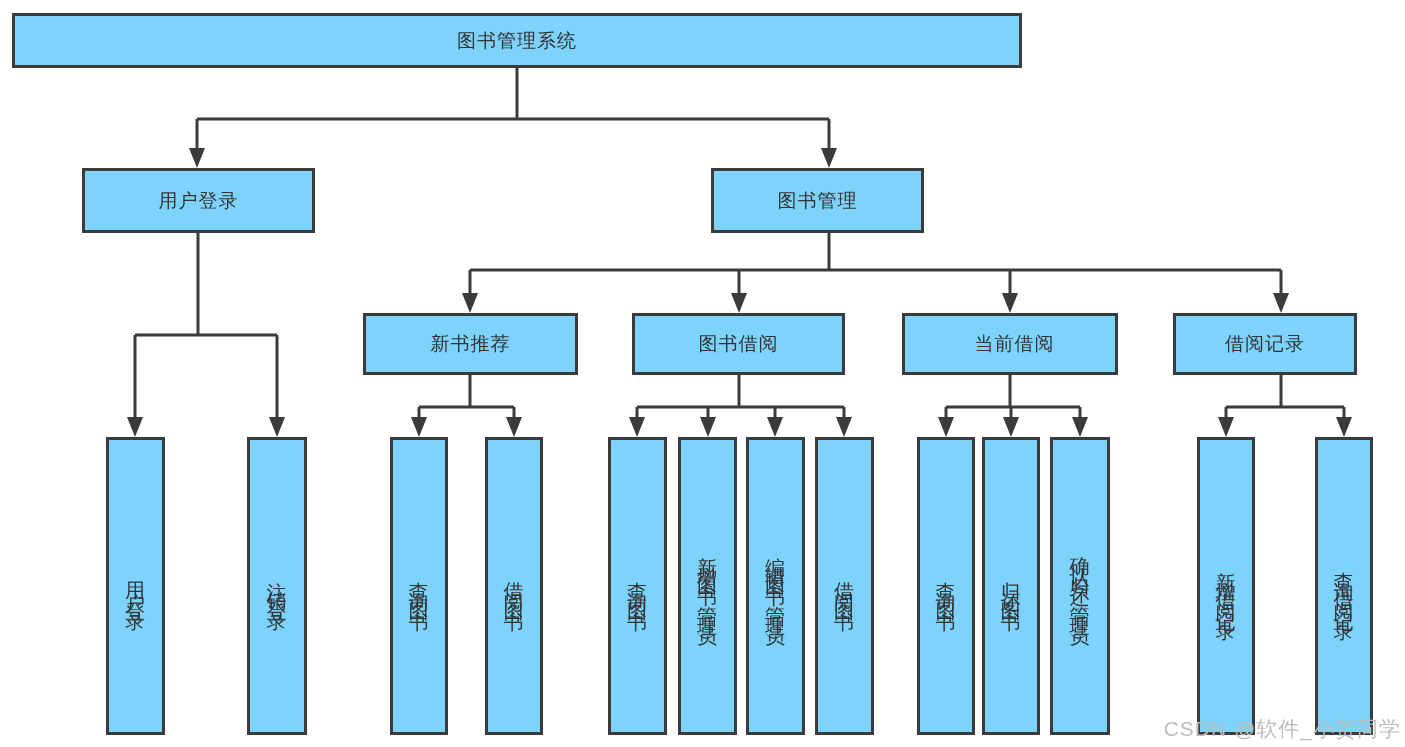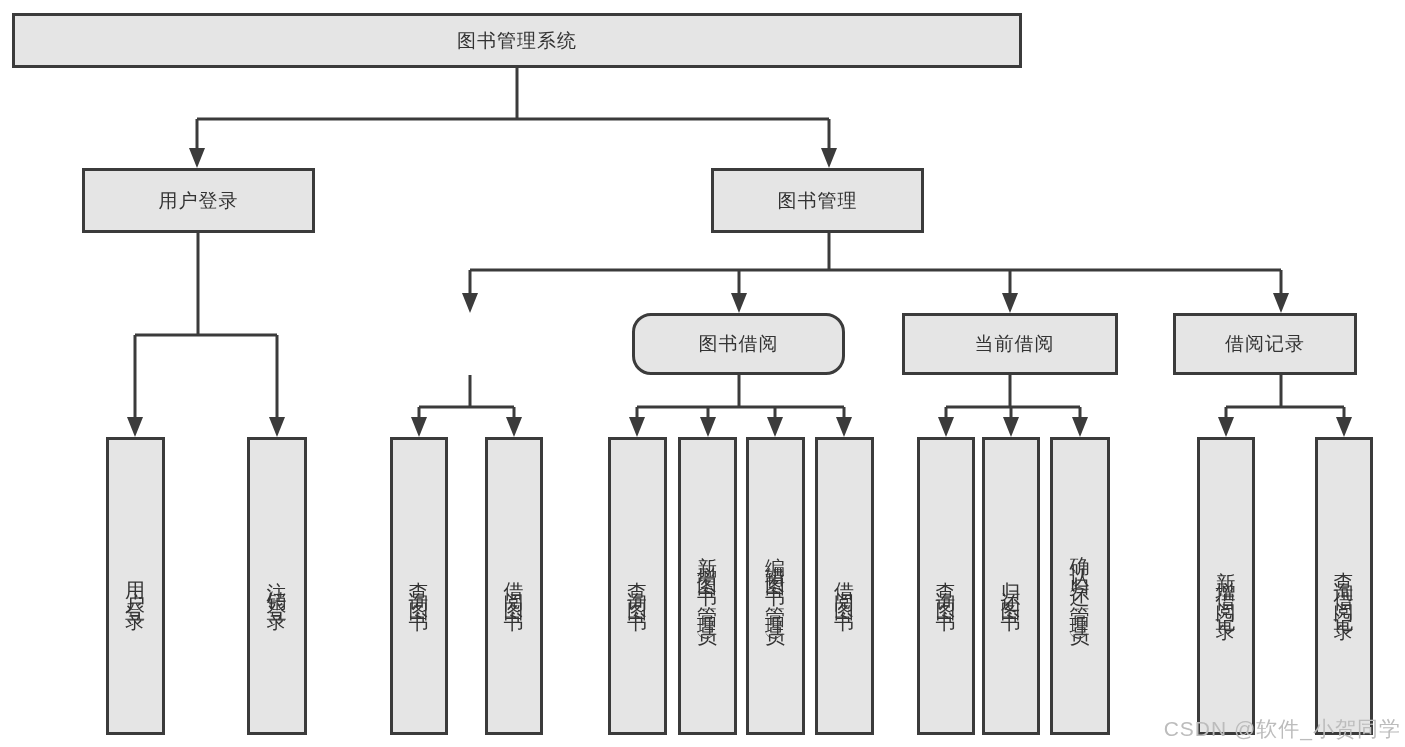--- a/index.html
+++ b/index.html
@@ -6,21 +6,21 @@
   #canvas{
     position:relative;
     width:1405px;height:747px;
     background:#ffffff;
     font-family:"Liberation Sans","DejaVu Sans",sans-serif;
     overflow:hidden;
   }
   #wires{position:absolute;left:0;top:0;width:1405px;height:747px;pointer-events:none;}
   .box{
     position:absolute;
-    background:#e5e5e5;
+    background:#7dd3fc;
     border:3px solid #3b3b3b;
     box-sizing:border-box;
     display:flex;align-items:center;justify-content:center;
     color:#333333;
     z-index:2;
   }
   .hlabel{font-size:19px;letter-spacing:1px;white-space:nowrap;}
   .vbox .vlabel{
     writing-mode:vertical-rl;
     line-height:1;
@@ -116,21 +116,24 @@
     <span class="hlabel">图书管理系统</span>
   </div>
 
   <div class="box" style="left:82px;top:168px;width:233px;height:65px;">
     <span class="hlabel">用户登录</span>
   </div>
   <div class="box" style="left:711px;top:168px;width:213px;height:65px;">
     <span class="hlabel">图书管理</span>
   </div>
 
-  <div class="box" style="left:632px;top:313px;width:213px;height:62px;border-radius:19px;">
+  <div class="box" style="left:363px;top:313px;width:215px;height:62px;">
+    <span class="hlabel">新书推荐</span>
+  </div>
+  <div class="box" style="left:632px;top:313px;width:213px;height:62px;">
     <span class="hlabel">图书借阅</span>
   </div>
   <div class="box" style="left:902px;top:313px;width:216px;height:62px;padding-left:9px;">
     <span class="hlabel">当前借阅</span>
   </div>
   <div class="box" style="left:1173px;top:313px;width:184px;height:62px;">
     <span class="hlabel">借阅记录</span>
   </div>
 
   <div class="box vbox" style="left:106px;top:437px;width:59px;height:298px;">

